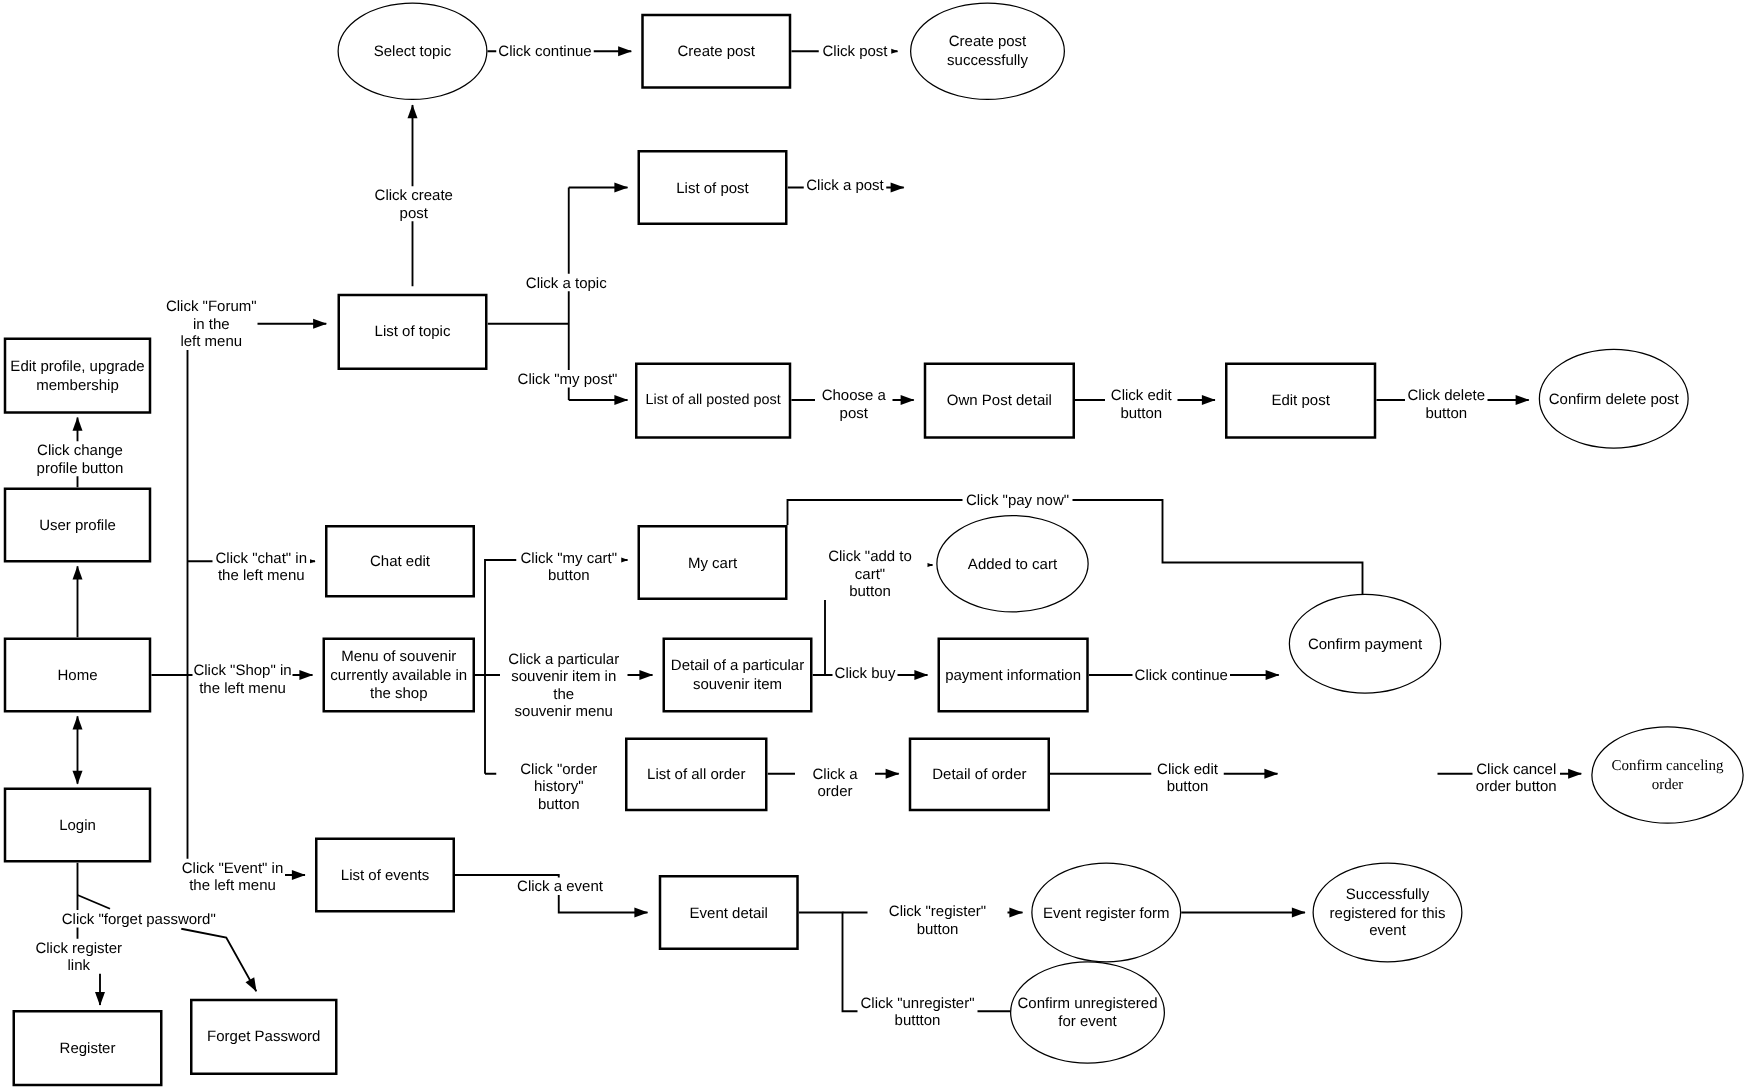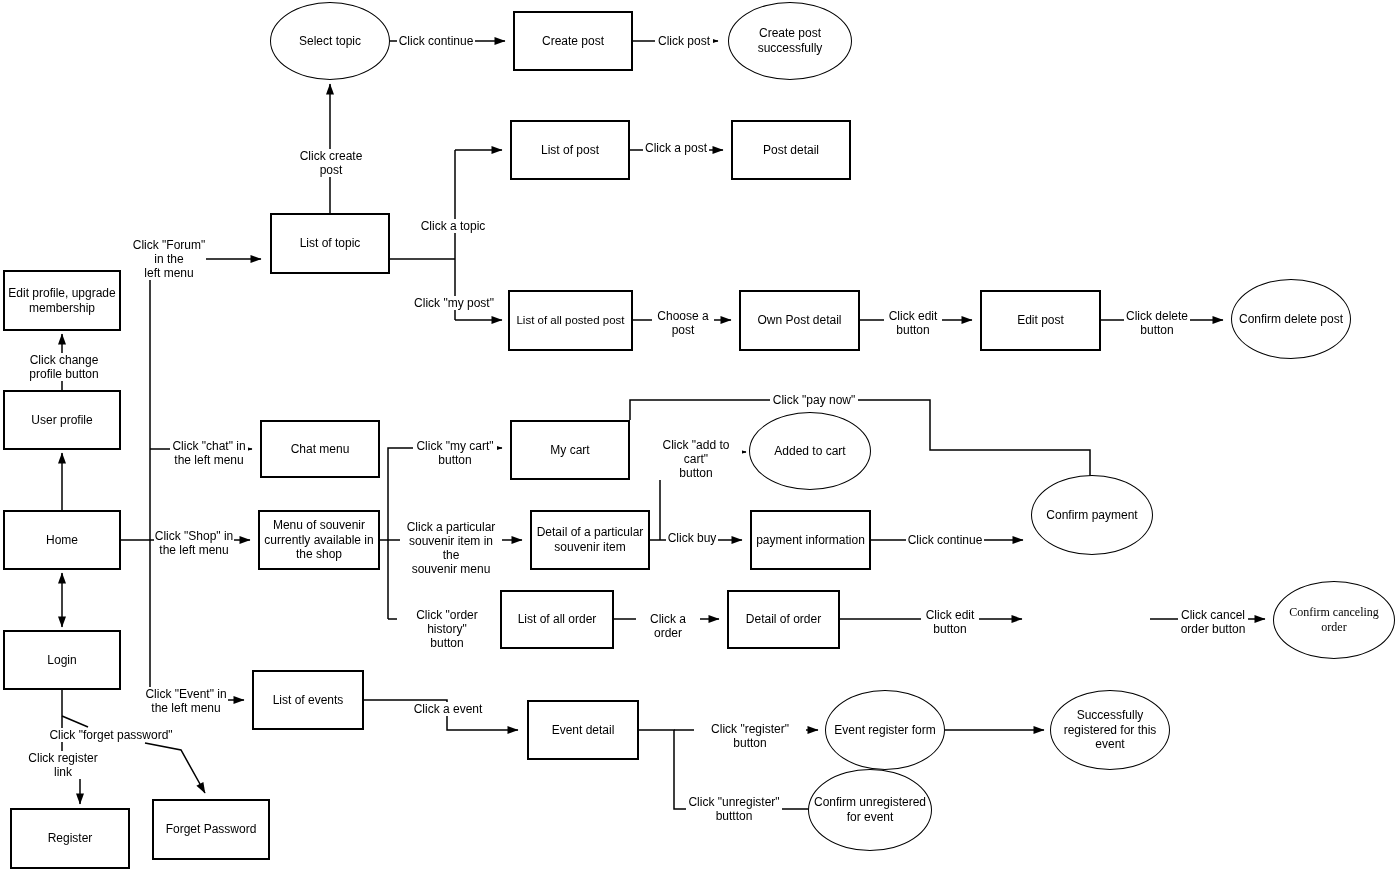--- a/index.html
+++ b/index.html
@@ -65,28 +65,27 @@
     </g>
   </svg>
 
   <div class="node" style="left:3px;top:270px;width:118px;height:61px;">Edit profile, upgrade
 membership</div>
   <div class="node" style="left:3px;top:390px;width:118px;height:60px;">User profile</div>
   <div class="node" style="left:3px;top:510px;width:118px;height:60px;">Home</div>
   <div class="node" style="left:3px;top:630px;width:118px;height:60px;">Login</div>
   <div class="node" style="left:152px;top:799px;width:118px;height:61px;">Forget Password</div>
   <div class="node" style="left:10px;top:808px;width:120px;height:61px;">Register</div>
-  <div class="node" style="left:270px;top:213px;width:120px;height:61px;">List of topic</div>
+  <div class="node" style="left:270px;top:235px;width:120px;height:61px;">List of topic</div>
   <div class="node" style="left:513px;top:11px;width:120px;height:60px;">Create post</div>
   <div class="node" style="left:510px;top:120px;width:120px;height:60px;">List of post</div>
-  <div class="node" style="left:731px;top:120px;width:120px;height:60px;">Post detail</div>
   <div class="node" style="left:508px;top:290px;width:125px;height:61px;font-size:11.5px;">List of all posted post</div>
   <div class="node" style="left:739px;top:290px;width:121px;height:61px;">Own Post detail</div>
   <div class="node" style="left:980px;top:290px;width:121px;height:61px;">Edit post</div>
-  <div class="node" style="left:260px;top:420px;width:120px;height:58px;">Chat menu</div>
+  <div class="node" style="left:260px;top:420px;width:120px;height:58px;">Chat edit</div>
   <div class="node" style="left:510px;top:420px;width:120px;height:60px;">My cart</div>
   <div class="node" style="left:258px;top:510px;width:122px;height:60px;">Menu of souvenir
 currently available in
 the shop</div>
   <div class="node" style="left:750px;top:510px;width:121px;height:60px;">payment information</div>
   <div class="node" style="left:530px;top:510px;width:120px;height:60px;">Detail of a particular
 souvenir item</div>
   <div class="node" style="left:500px;top:590px;width:114px;height:59px;">List of all order</div>
   <div class="node" style="left:727px;top:590px;width:113px;height:59px;">Detail of order</div>
   <div class="node" style="left:252px;top:670px;width:112px;height:60px;">List of events</div>

